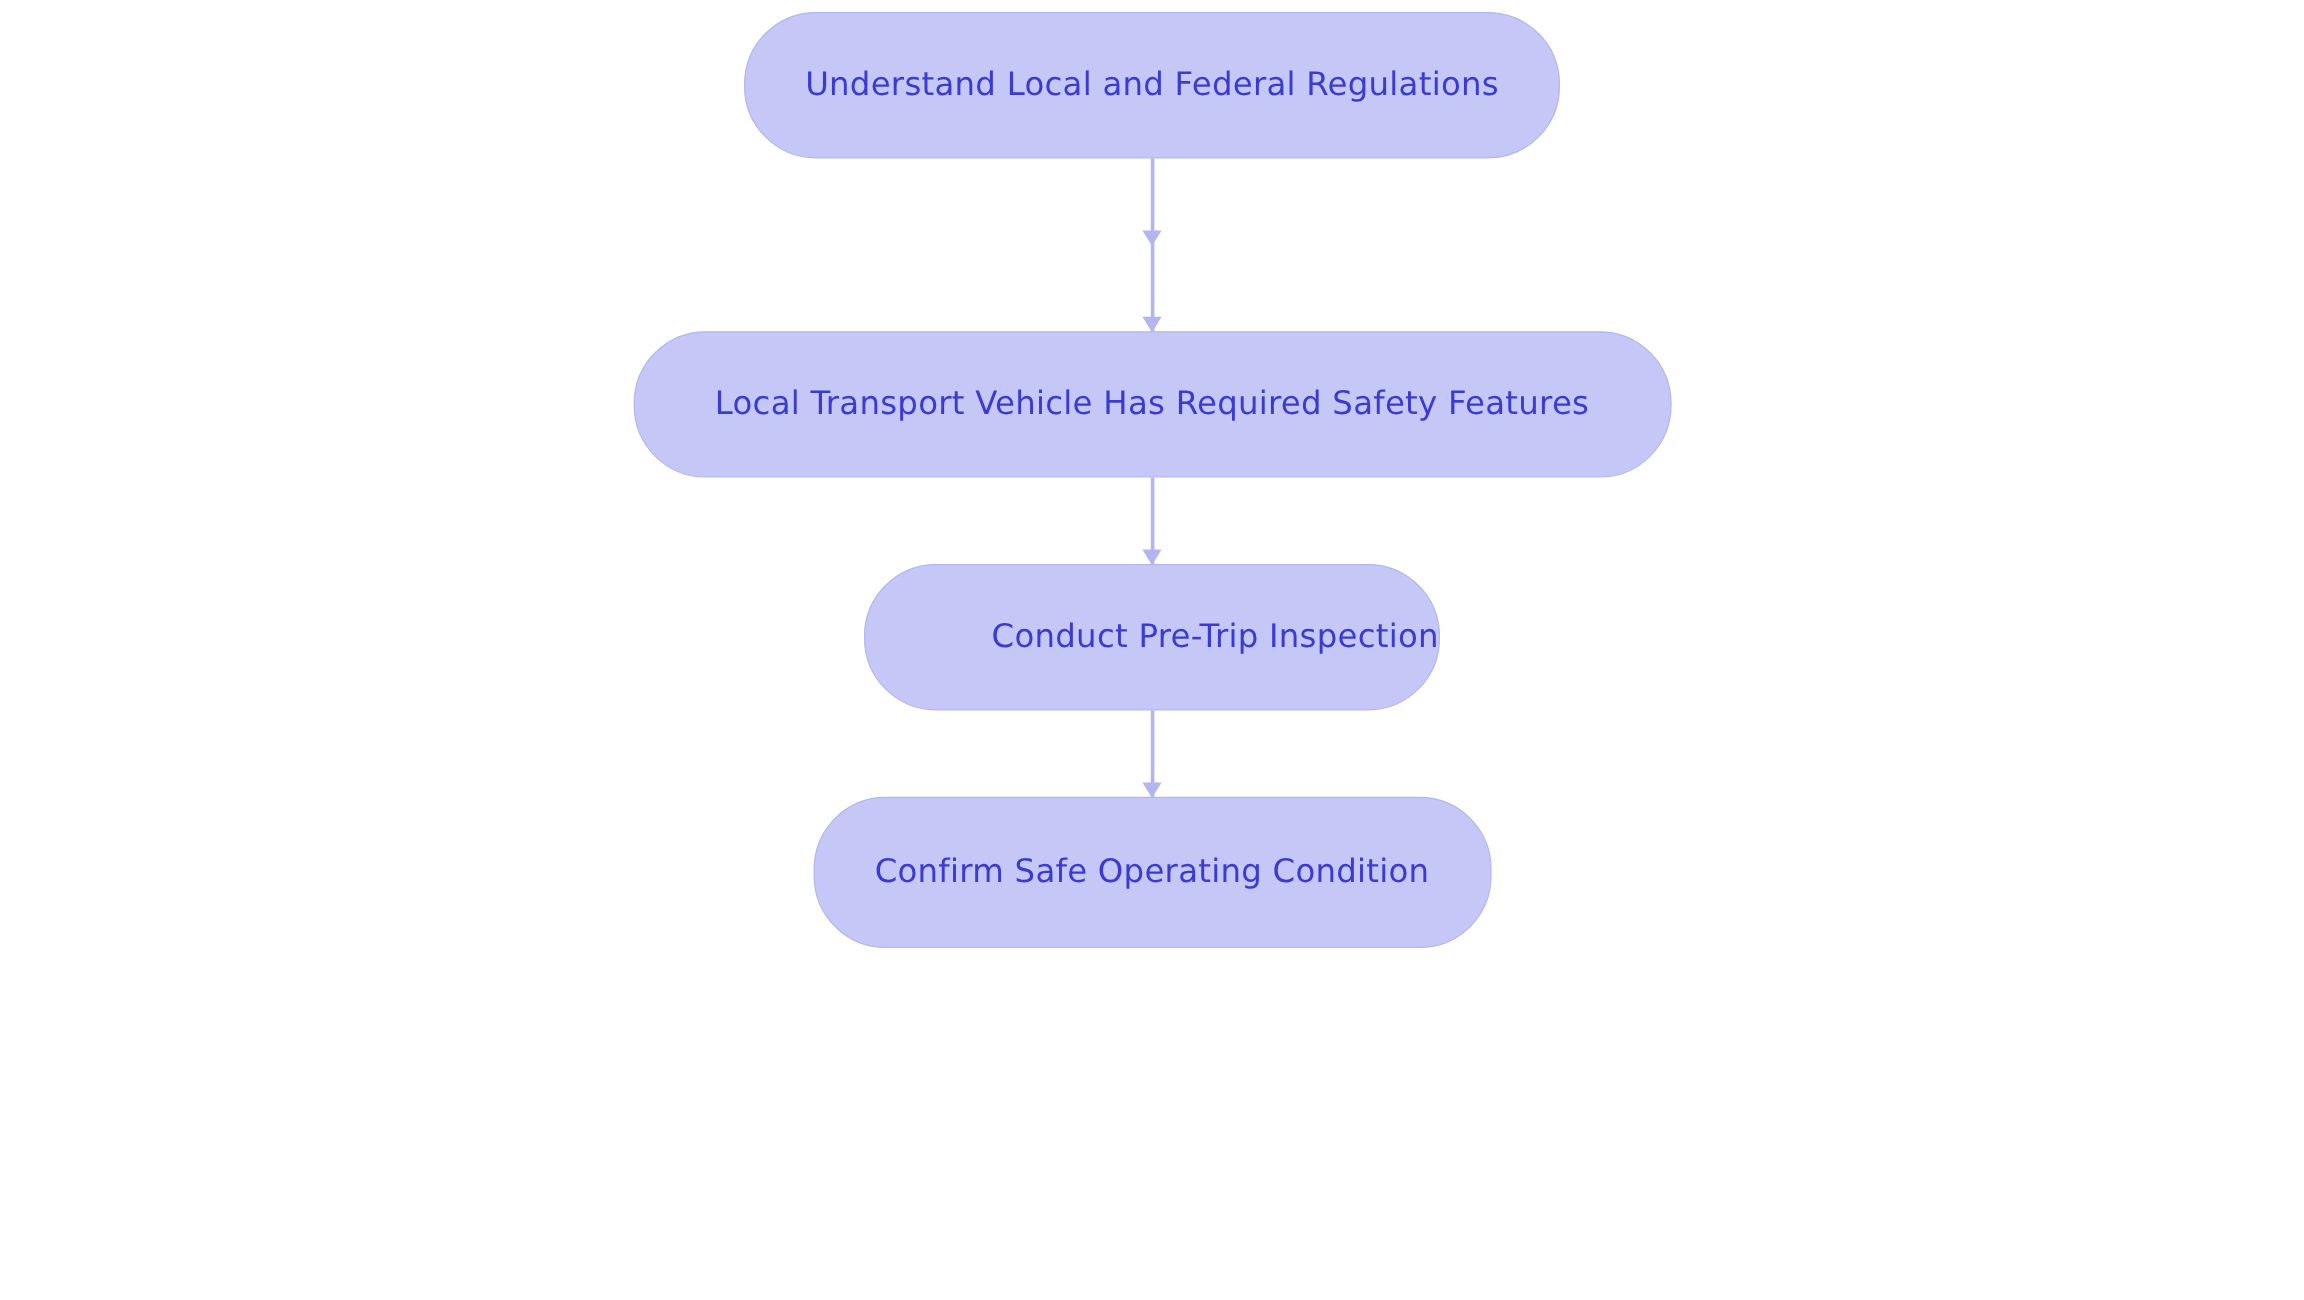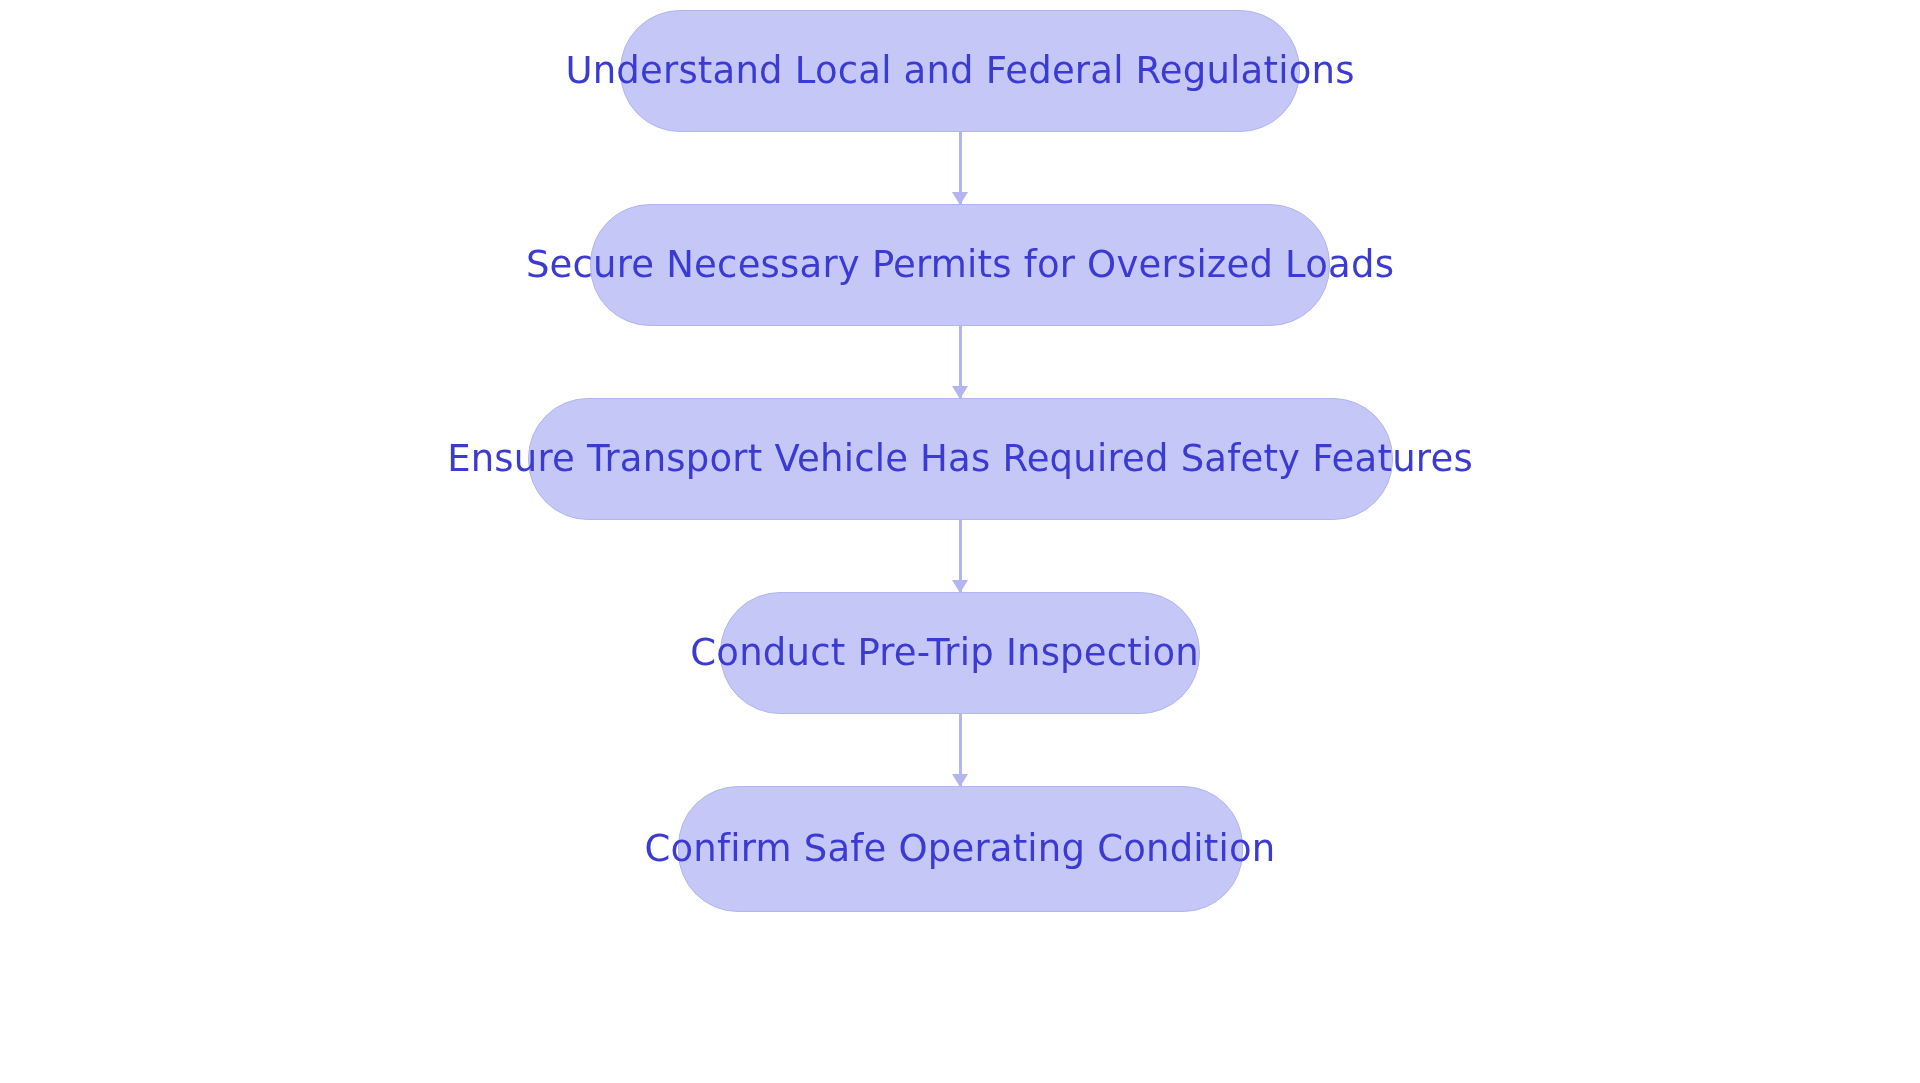--- a/index.html
+++ b/index.html
@@ -26,21 +26,21 @@
   }
   .node {
     box-sizing: border-box;
     display: flex;
     align-items: center;
     justify-content: center;
     background: #c5c8f7;
     border: 1px solid #b2b5f0;
     border-radius: 60px;
     color: #3b3bd4;
-    font-size: 37px;
+    font-size: 27px;
     line-height: 1.2;
     letter-spacing: 0.2px;
     white-space: nowrap;
     text-align: center;
   }
   .node-label {
     pointer-events: none;
   }
   .connector {
     width: 3px;
@@ -65,30 +65,27 @@
 <div id="flow-root">
 
   <div class="node" style="width:680px;height:122px;">
     <span class="node-label">Understand Local and Federal Regulations</span>
   </div>
 
   <div class="connector" style="height:72px;">
     <span class="arrowhead"></span>
   </div>
 
-  <div class="node" style="width:740px;height:122px;">
-    <span class="node-label">Secure Necessary Permits for Oversized Loads</span>
-  </div>
 
   <div class="connector" style="height:72px;">
     <span class="arrowhead"></span>
   </div>
 
   <div class="node" style="width:865px;height:122px;">
-    <span class="node-label">Ensure Transport Vehicle Has Required Safety Features</span>
+    <span class="node-label">Local Transport Vehicle Has Required Safety Features</span>
   </div>
 
   <div class="connector" style="height:72px;">
     <span class="arrowhead"></span>
   </div>
 
   <div class="node" style="width:480px;height:122px;justify-content:flex-end;">
     <span class="node-label">Conduct Pre-Trip Inspection</span>
   </div>
 

